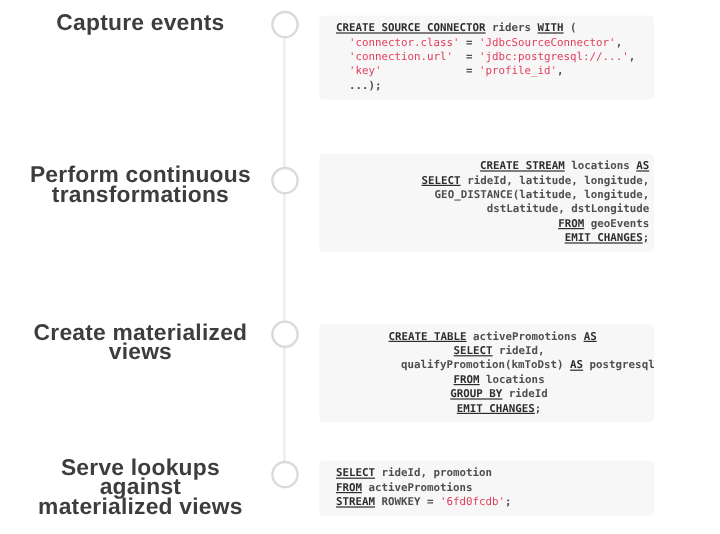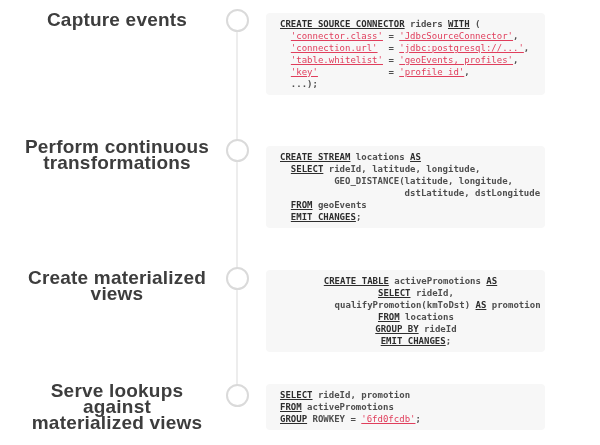--- a/index.html
+++ b/index.html
@@ -55,67 +55,66 @@
     box-sizing: border-box;
     background: var(--code-bg, #f7f7f7);
     border-radius: 4px;
     padding: 5px 4px 5px 14px;
     font-family: "DejaVu Sans Mono", "Liberation Mono", monospace;
     font-size: 9px;
     line-height: 12px;
     color: var(--code-text, #4e4e4e);
   }
   .c0 { top: 13px; }
-  .c1 { top: 146px; }
+  .c1 { top: 128px; text-align: right; }
   .c2 { top: 270px; text-align: center; }
   .c3 { top: 384px; }
   .code-line { white-space: pre; }
   .seg-keyword { color: var(--keyword, #2d2d2d); font-weight: 700; text-decoration: underline; }
   .seg-plain   { color: var(--code-text, #4e4e4e); font-weight: bold; }
-  .seg-string  { color: var(--string, #e03e5c); text-decoration: underline; }
+  .seg-string  { color: var(--string, #e03e5c); }
 </style>
 </head>
 <body>
 
 <div id="stage">
   <div id="timeline-line"></div>
 
   <div class="step-label l0">Capture events</div>
   <div class="dot d0"></div>
   <div class="code-block c0">
       <div class="code-line"><span class="seg-keyword">CREATE SOURCE CONNECTOR</span><span class="seg-plain"> riders </span><span class="seg-keyword">WITH</span><span class="seg-plain"> (</span></div>
       <div class="code-line"><span class="seg-plain">  </span><span class="seg-string">'connector.class'</span><span class="seg-plain"> = </span><span class="seg-string">'JdbcSourceConnector'</span><span class="seg-plain">,</span></div>
       <div class="code-line"><span class="seg-plain">  </span><span class="seg-string">'connection.url'</span><span class="seg-plain">  = </span><span class="seg-string">'jdbc:postgresql://...'</span><span class="seg-plain">,</span></div>
-      <div class="code-line"><span class="seg-plain">  </span><span class="seg-string">'table.whitelist'</span><span class="seg-plain"> = </span><span class="seg-string">'geoEvents, profiles'</span><span class="seg-plain">,</span></div>
       <div class="code-line"><span class="seg-plain">  </span><span class="seg-string">'key'</span><span class="seg-plain">             = </span><span class="seg-string">'profile_id'</span><span class="seg-plain">,</span></div>
       <div class="code-line"><span class="seg-plain">  ...);</span></div>
     </div>
 
   <div class="step-label l1">Perform continuous<br>transformations</div>
   <div class="dot d1"></div>
   <div class="code-block c1">
       <div class="code-line"><span class="seg-keyword">CREATE STREAM</span><span class="seg-plain"> locations </span><span class="seg-keyword">AS</span></div>
       <div class="code-line"><span class="seg-plain">  </span><span class="seg-keyword">SELECT</span><span class="seg-plain"> rideId, latitude, longitude,</span></div>
       <div class="code-line"><span class="seg-plain">          GEO_DISTANCE(latitude, longitude,</span></div>
       <div class="code-line"><span class="seg-plain">                       dstLatitude, dstLongitude</span></div>
       <div class="code-line"><span class="seg-plain">  </span><span class="seg-keyword">FROM</span><span class="seg-plain"> geoEvents</span></div>
       <div class="code-line"><span class="seg-plain">  </span><span class="seg-keyword">EMIT CHANGES</span><span class="seg-plain">;</span></div>
     </div>
 
   <div class="step-label l2">Create materialized views</div>
   <div class="dot d2"></div>
   <div class="code-block c2">
       <div class="code-line"><span class="seg-keyword">CREATE TABLE</span><span class="seg-plain"> activePromotions </span><span class="seg-keyword">AS</span></div>
       <div class="code-line"><span class="seg-plain">  </span><span class="seg-keyword">SELECT</span><span class="seg-plain"> rideId,</span></div>
-      <div class="code-line"><span class="seg-plain">          qualifyPromotion(kmToDst) </span><span class="seg-keyword">AS</span><span class="seg-plain"> promotion</span></div>
+      <div class="code-line"><span class="seg-plain">          qualifyPromotion(kmToDst) </span><span class="seg-keyword">AS</span><span class="seg-plain"> postgresql</span></div>
       <div class="code-line"><span class="seg-plain">  </span><span class="seg-keyword">FROM</span><span class="seg-plain"> locations</span></div>
       <div class="code-line"><span class="seg-plain">  </span><span class="seg-keyword">GROUP BY</span><span class="seg-plain"> rideId</span></div>
       <div class="code-line"><span class="seg-plain">  </span><span class="seg-keyword">EMIT CHANGES</span><span class="seg-plain">;</span></div>
     </div>
 
   <div class="step-label l3">Serve lookups against<br>materialized views</div>
   <div class="dot d3"></div>
   <div class="code-block c3">
       <div class="code-line"><span class="seg-keyword">SELECT</span><span class="seg-plain"> rideId, promotion</span></div>
       <div class="code-line"><span class="seg-keyword">FROM</span><span class="seg-plain"> activePromotions</span></div>
-      <div class="code-line"><span class="seg-keyword">GROUP</span><span class="seg-plain"> ROWKEY = </span><span class="seg-string">'6fd0fcdb'</span><span class="seg-plain">;</span></div>
+      <div class="code-line"><span class="seg-keyword">STREAM</span><span class="seg-plain"> ROWKEY = </span><span class="seg-string">'6fd0fcdb'</span><span class="seg-plain">;</span></div>
     </div>
 </div>
 
 </body></html>

